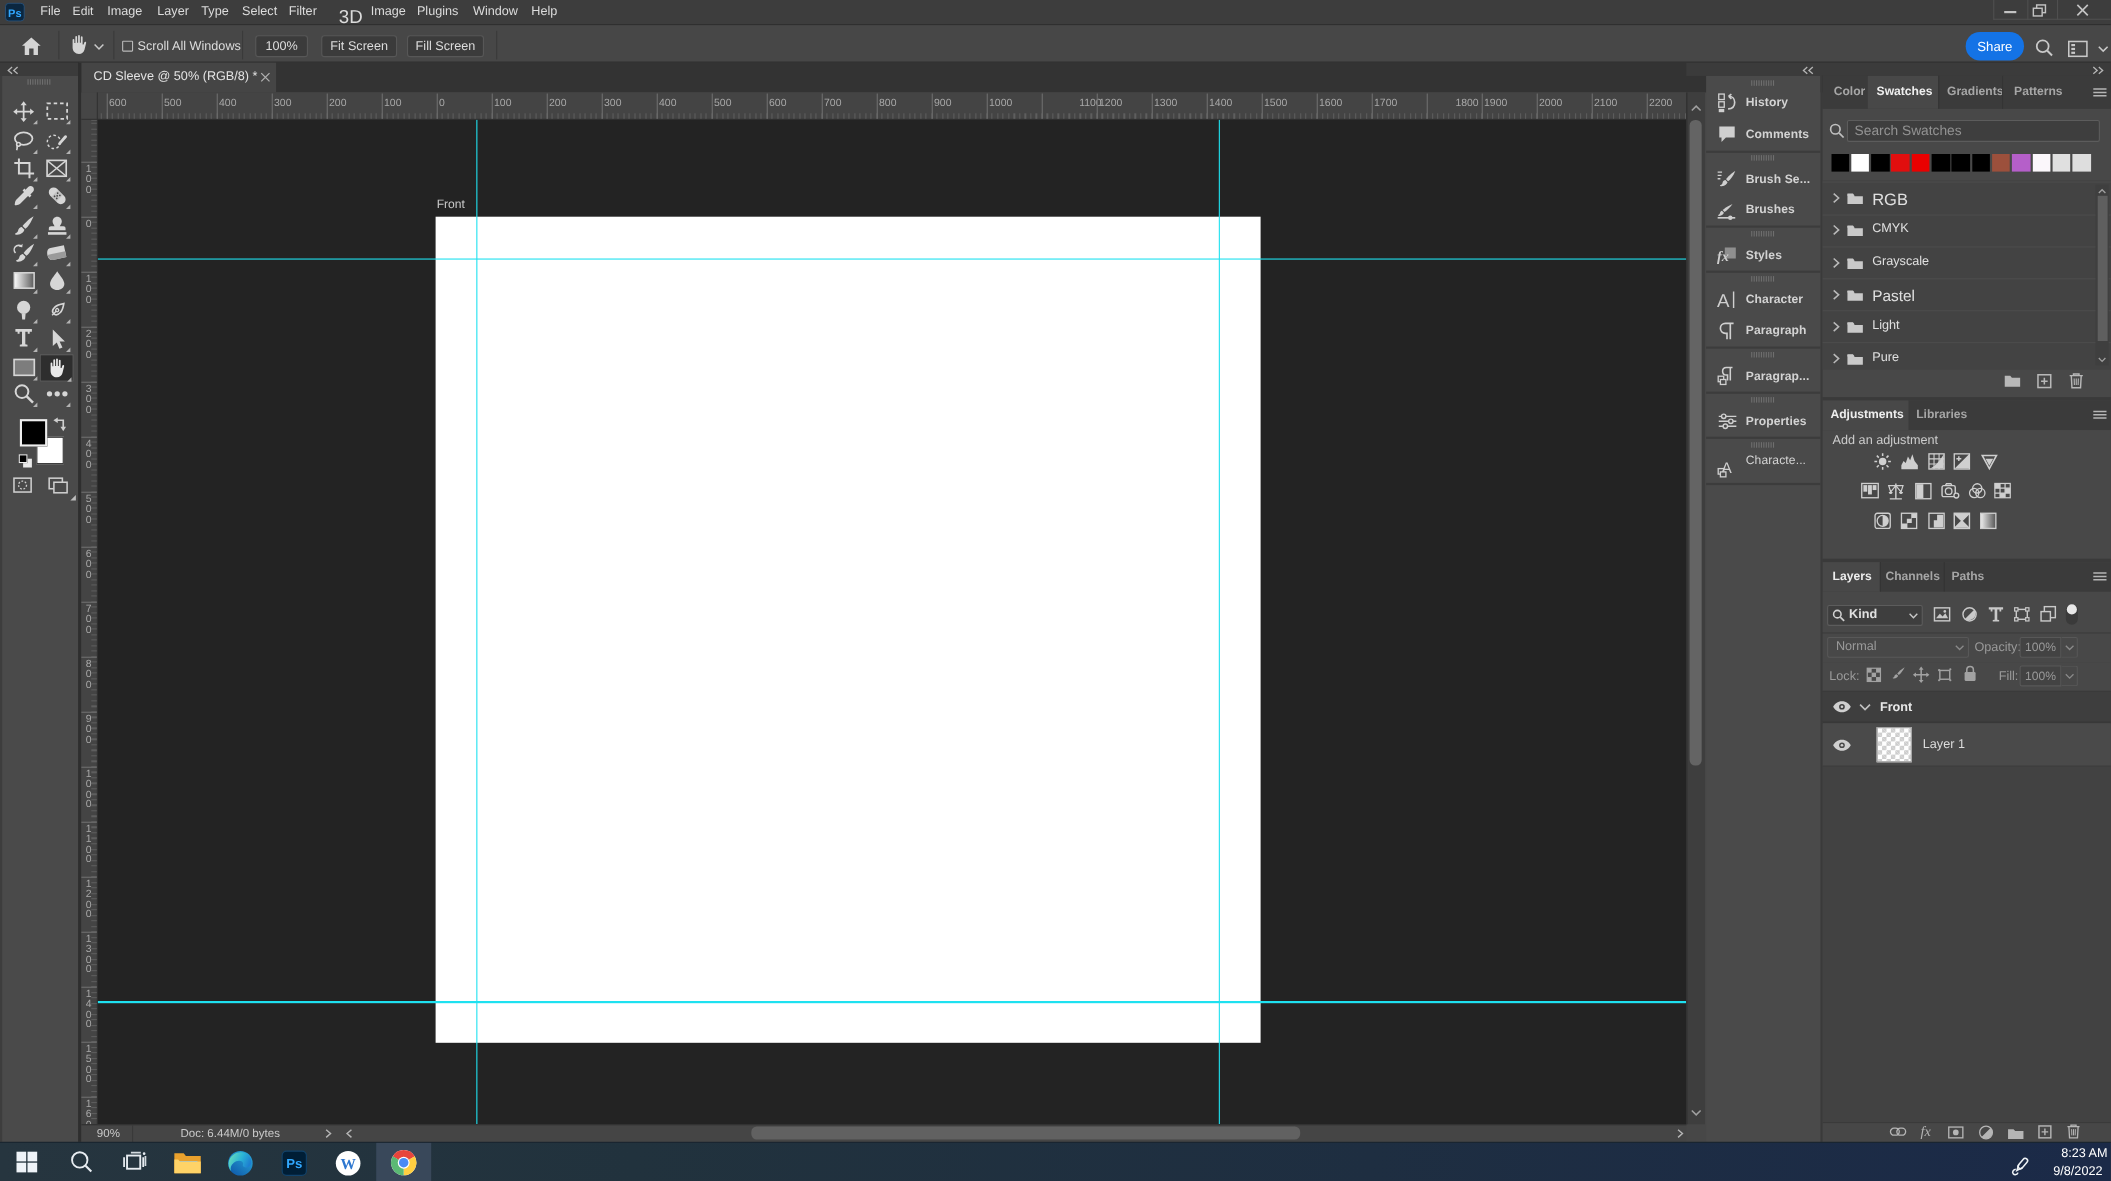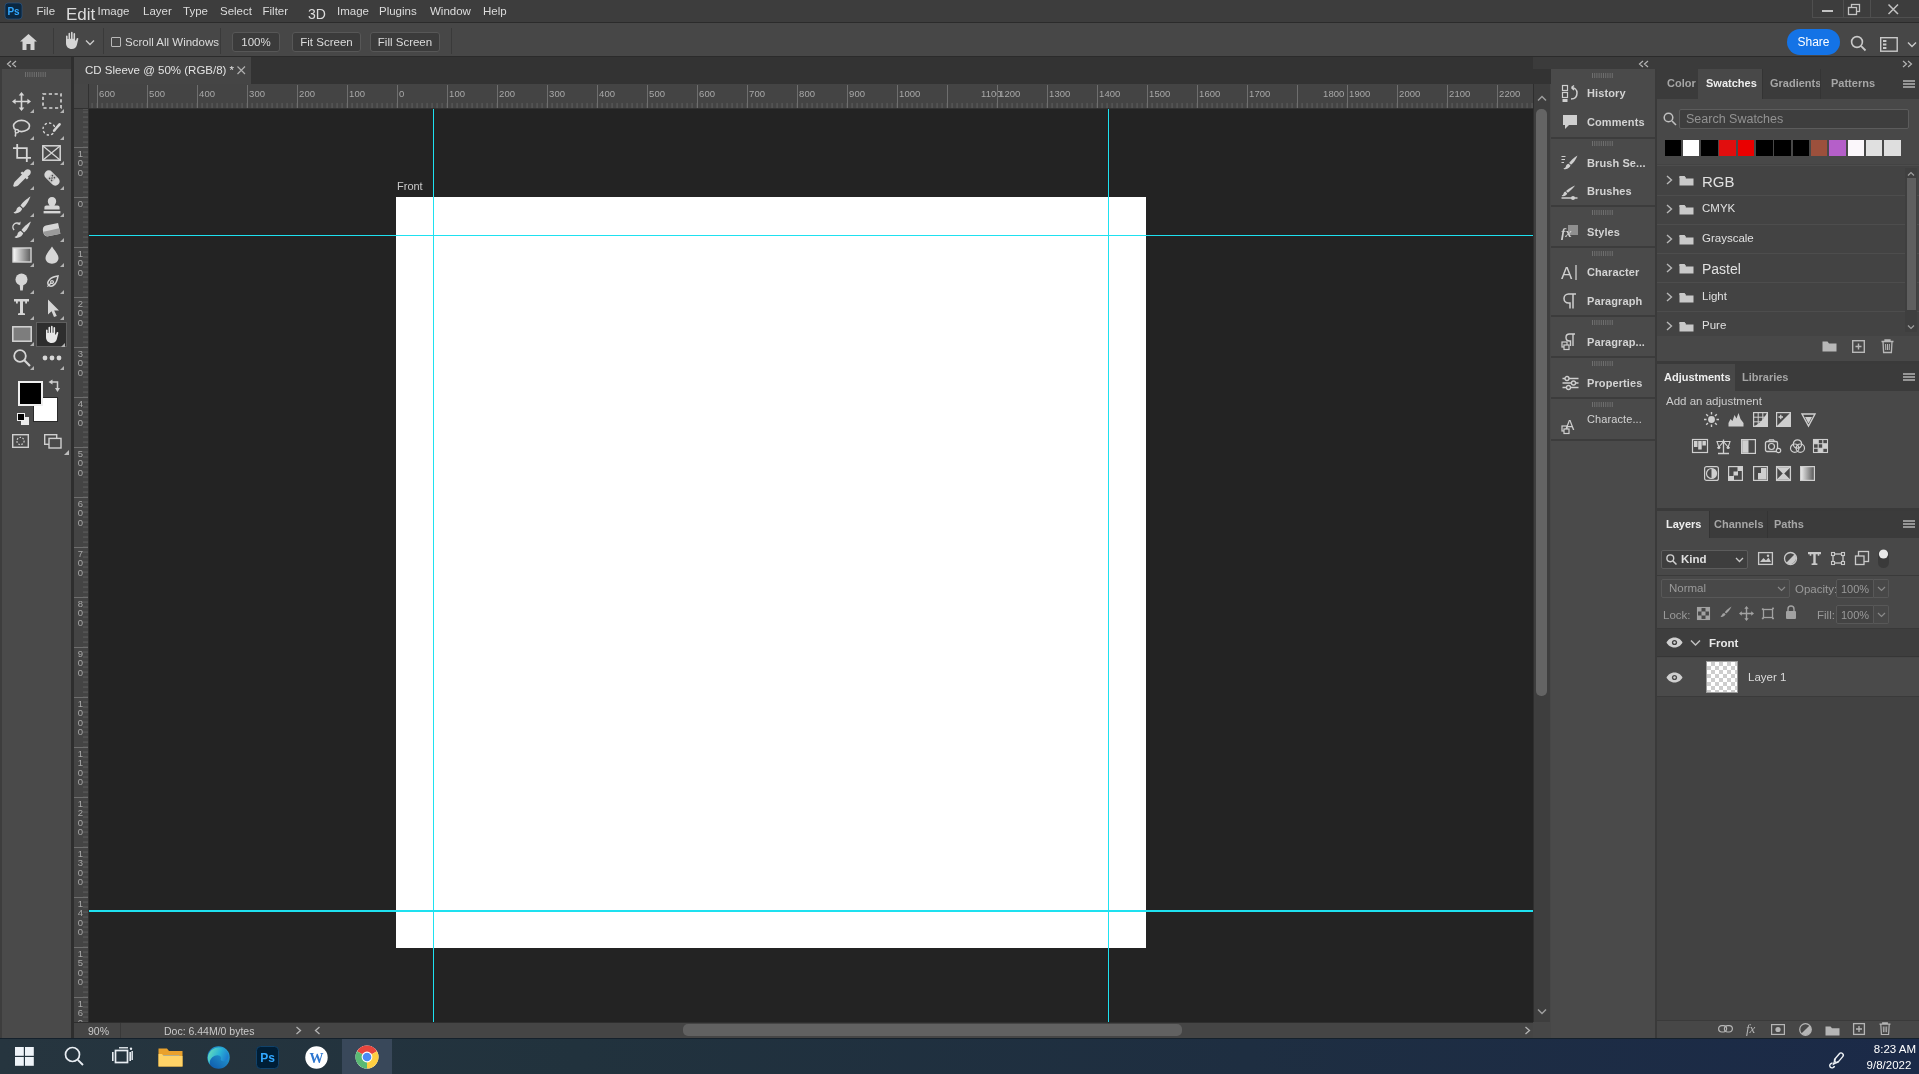--- a/index.html
+++ b/index.html
@@ -6,27 +6,27 @@
 .ab{position:absolute}
 .tx{position:absolute;white-space:nowrap}
 svg{position:absolute;overflow:visible}
 </style></head><body>
 <div class="ab" style="left:0px;top:0px;width:1919px;height:22px;background:#3d3d3d;"></div>
 <svg style="left:5px;top:3px" width="17" height="16">
     <rect x="0" y="0" width="17" height="16" rx="3" fill="#0b2740" stroke="#2d5d8e" stroke-width="0.6"></rect>
     <text x="8.5" y="12" font-size="10" font-weight="bold" fill="#31a8ff" text-anchor="middle" font-family="Liberation Sans">Ps</text>
   </svg>
 <div class="tx" style="left:36.5px;top:5px;font-size:11.5px;color:#dcdcdc;">File</div>
-<div class="tx" style="left:66px;top:5px;font-size:17px;color:#dcdcdc;">Edit</div>
+<div class="tx" style="left:66px;top:5px;font-size:11px;color:#dcdcdc;">Edit</div>
 <div class="tx" style="left:97.5px;top:5px;font-size:11.5px;color:#dcdcdc;">Image</div>
 <div class="tx" style="left:143px;top:5px;font-size:11.5px;color:#dcdcdc;">Layer</div>
 <div class="tx" style="left:183px;top:5px;font-size:11.5px;color:#dcdcdc;">Type</div>
 <div class="tx" style="left:220px;top:5px;font-size:11.5px;color:#dcdcdc;">Select</div>
 <div class="tx" style="left:262.5px;top:5px;font-size:11.5px;color:#dcdcdc;">Filter</div>
-<div class="tx" style="left:308px;top:6px;font-size:14px;color:#dcdcdc;">3D</div>
+<div class="tx" style="left:308px;top:6px;font-size:17px;color:#dcdcdc;">3D</div>
 <div class="tx" style="left:337px;top:5px;font-size:11.5px;color:#dcdcdc;">Image</div>
 <div class="tx" style="left:379px;top:5px;font-size:11.5px;color:#dcdcdc;">Plugins</div>
 <div class="tx" style="left:430px;top:5px;font-size:11.5px;color:#dcdcdc;">Window</div>
 <div class="tx" style="left:483px;top:5px;font-size:11.5px;color:#dcdcdc;">Help</div>
 <div class="ab" style="left:1812px;top:0px;width:107px;height:18px;border-left:1px solid #4f4f4f;border-bottom:1px solid #4f4f4f;"></div>
 <div class="ab" style="left:1843px;top:0px;width:1px;height:18px;background:#4f4f4f;"></div>
 <div class="ab" style="left:1870px;top:0px;width:1px;height:18px;background:#4f4f4f;"></div>
 <div class="ab" style="left:1822px;top:10px;width:11px;height:2px;background:#c3c3c3;"></div>
 <svg style="left:1848px;top:3.5px" width="15" height="12">
     <rect x="3.5" y="0.5" width="8" height="7" fill="none" stroke="#c3c3c3" stroke-width="1.3"></rect>

